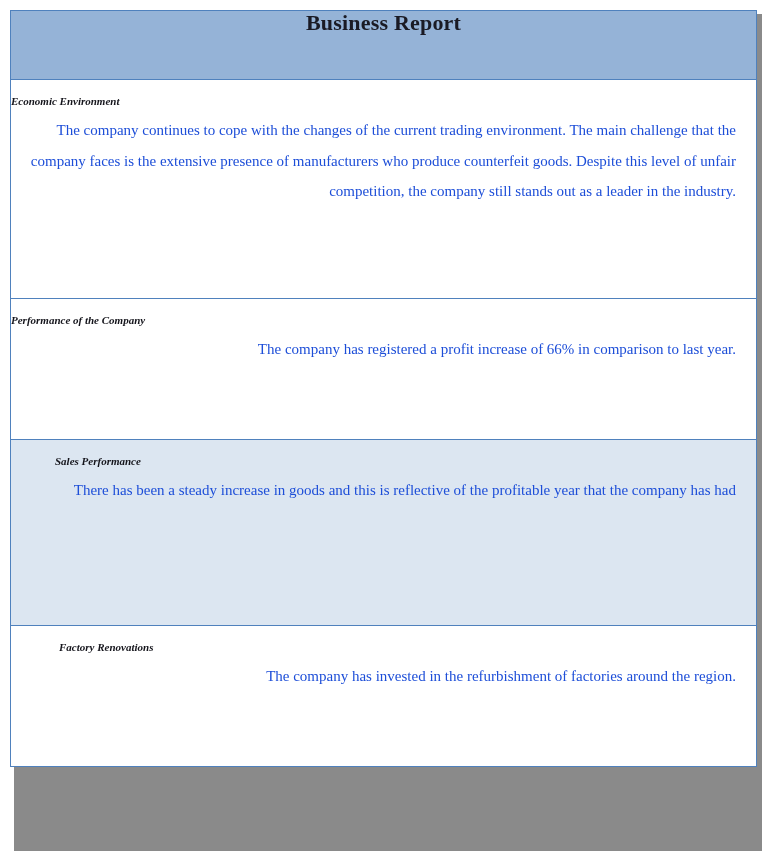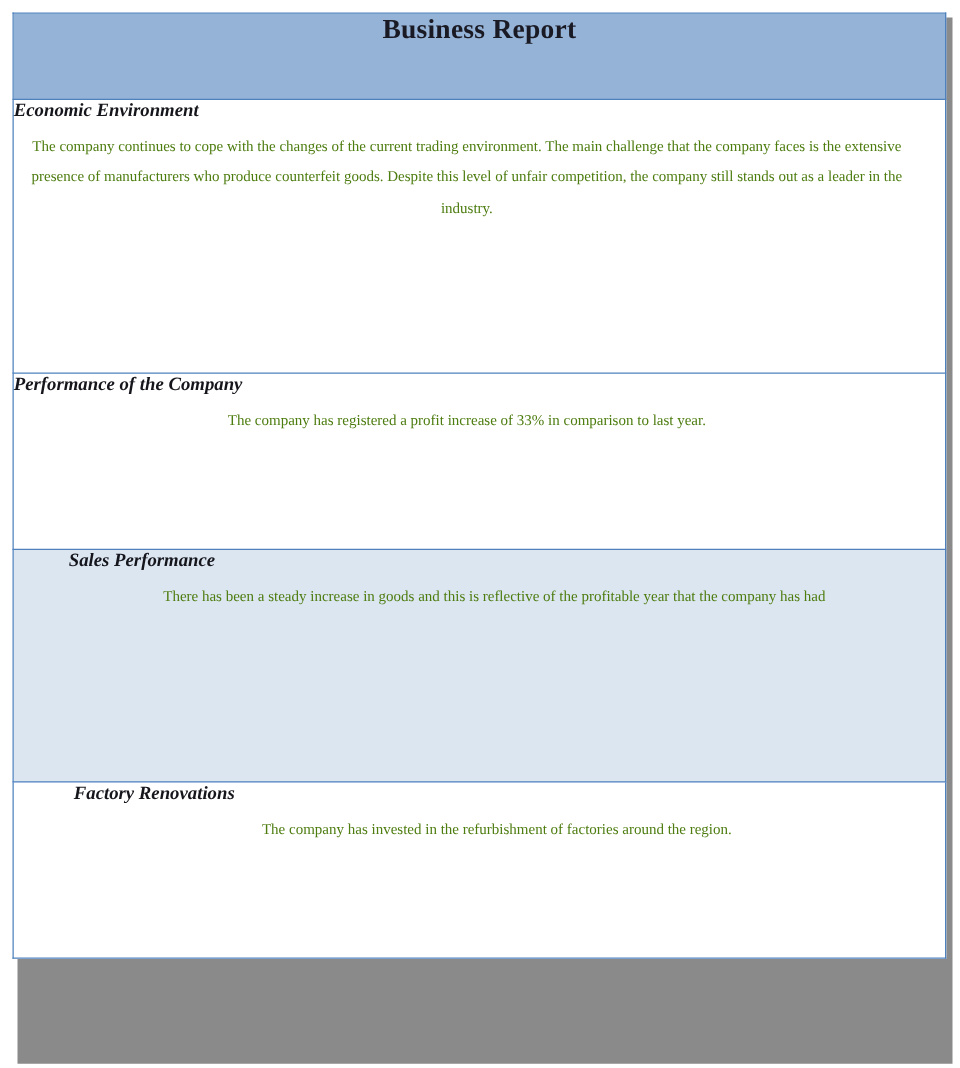--- a/index.html
+++ b/index.html
@@ -70,32 +70,32 @@
     background: #ffffff;
   }
   .section-cell.shaded {
     background: #dce6f1;
     padding-left: 44px;
   }
 
   .section-heading {
     font-weight: bold;
     font-style: italic;
-    font-size: 15px;
+    font-size: 11px;
     color: #15151c;
-    margin: 0 0 6px 0;
+    margin: 15px 0 6px 0;
     line-height: 1.25;
   }
 
   .section-body {
-    font-size: 12px;
-    color: #4d7c0f;
+    font-size: 15px;
+    color: #1d4ed8;
     line-height: 2.05;
     margin: 0;
-    text-align: center;
+    text-align: right;
     padding-right: 20px;
   }
 
   
   .row-h-econ   .section-cell { height: 218px; }
   .row-h-perf   .section-cell { height: 140px; font-family: Liberation Serif, serif; }
   .row-h-sales  .section-cell { height: 185px; }
   .row-h-fact   .section-cell { height: 140px; padding-left: 48px; }
 </style>
 </head>
@@ -116,21 +116,21 @@
       <tr class="row-h-econ">
         <td class="section-cell">
           <p class="section-heading">Economic Environment</p>
           <p class="section-body">The company continues to cope with the changes of the current trading environment. The main challenge that the company faces is the extensive presence of manufacturers who produce counterfeit goods. Despite this level of unfair competition, the company still stands out as a leader in the industry.</p>
         </td>
       </tr>
 
       <tr class="row-h-perf">
         <td class="section-cell">
           <p class="section-heading">Performance of the Company</p>
-          <p class="section-body">The company has registered a profit increase of 33% in comparison to last year.</p>
+          <p class="section-body">The company has registered a profit increase of 66% in comparison to last year.</p>
         </td>
       </tr>
 
       <tr class="row-h-sales">
         <td class="section-cell shaded">
           <p class="section-heading">Sales Performance</p>
           <p class="section-body">There has been a steady increase in goods and this is reflective of the profitable year that the company has had</p>
         </td>
       </tr>
 

